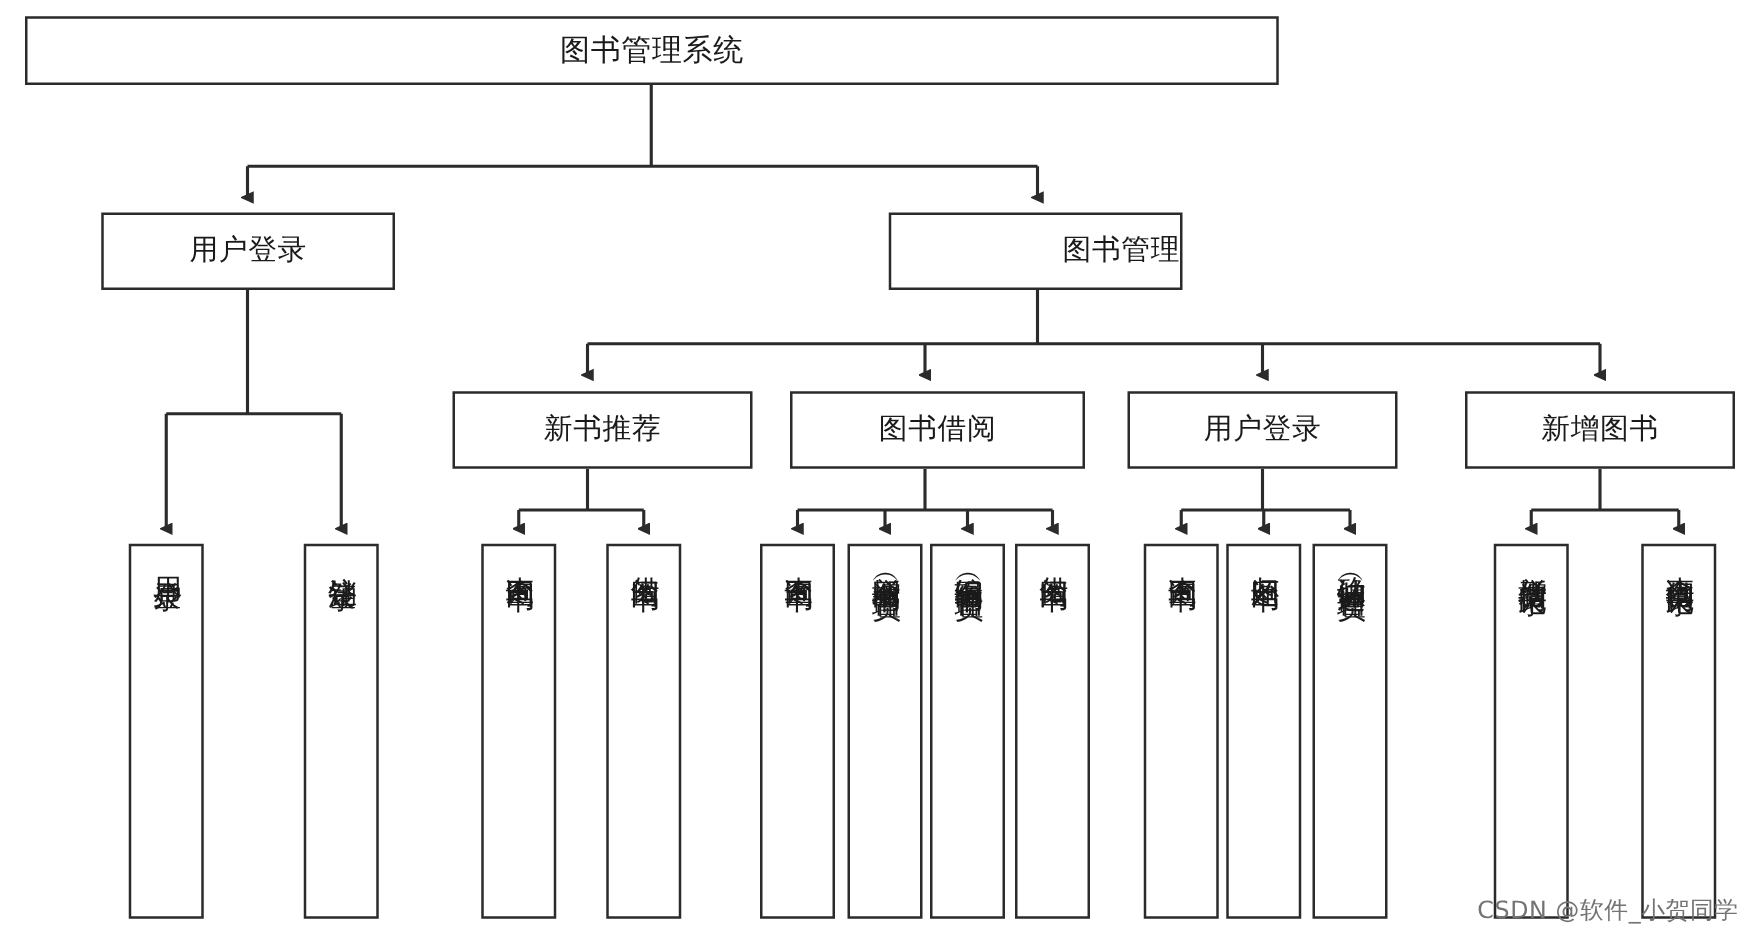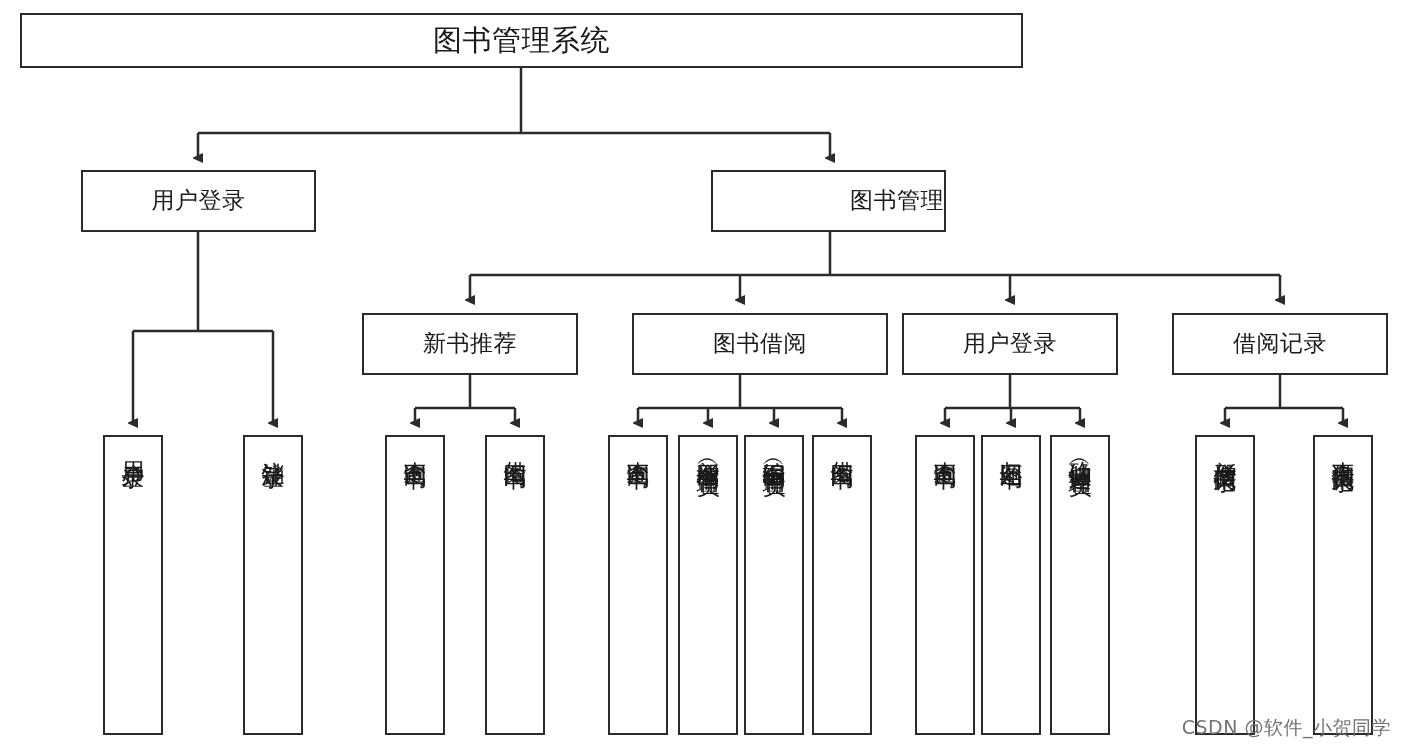--- a/index.html
+++ b/index.html
@@ -38,21 +38,21 @@
     color: #1a1a1a;
     line-height: 1.18;
     white-space: nowrap;
     letter-spacing: 0.5px;
   }
   
   .node.horiz .node-label {
     font-size: 23px;
   }
   .node.root .node-label {
-    font-size: 29px;
+    font-size: 24px;
   }
   
   .node.vert {
     align-items: flex-start;
     justify-content: center;
     padding-top: 6px;
   }
   .node.vert .node-label {
     font-size: 23px;
     writing-mode: vertical-rl;
@@ -130,31 +130,31 @@
     <span class="node-label">图书管理系统</span>
   </div>
 
   <div class="node horiz" style="left:81px; top:170px; width:235px; height:62px;">
     <span class="node-label">用户登录</span>
   </div>
   <div class="node horiz" style="left:711px; top:170px; width:235px; height:62px;justify-content:flex-end;">
     <span class="node-label">图书管理</span>
   </div>
 
-  <div class="node horiz" style="left:362px; top:313px; width:216px; height:62px;text-align:center;">
+  <div class="node horiz" style="left:362px; top:313px; width:240px; height:62px;text-align:center;">
     <span class="node-label">新书推荐</span>
   </div>
-  <div class="node horiz" style="left:632px; top:313px; width:256px; height:62px;">
+  <div class="node horiz" style="left:632px; top:313px; width:236px; height:62px;">
     <span class="node-label">图书借阅</span>
   </div>
   <div class="node horiz" style="left:902px; top:313px; width:216px; height:62px;">
     <span class="node-label">用户登录</span>
   </div>
   <div class="node horiz" style="left:1172px; top:313px; width:216px; height:62px;">
-    <span class="node-label">借阅记录</span>
+    <span class="node-label">新增图书</span>
   </div>
 
   <div class="node vert" style="left:103px; top:435px; width:60px; height:300px;">
     <span class="node-label">用户登录</span>
   </div>
   <div class="node vert" style="left:243px; top:435px; width:60px; height:300px;">
     <span class="node-label">注销登录</span>
   </div>
   <div class="node vert" style="left:385px; top:435px; width:60px; height:300px;">
     <span class="node-label">查询图书</span>

